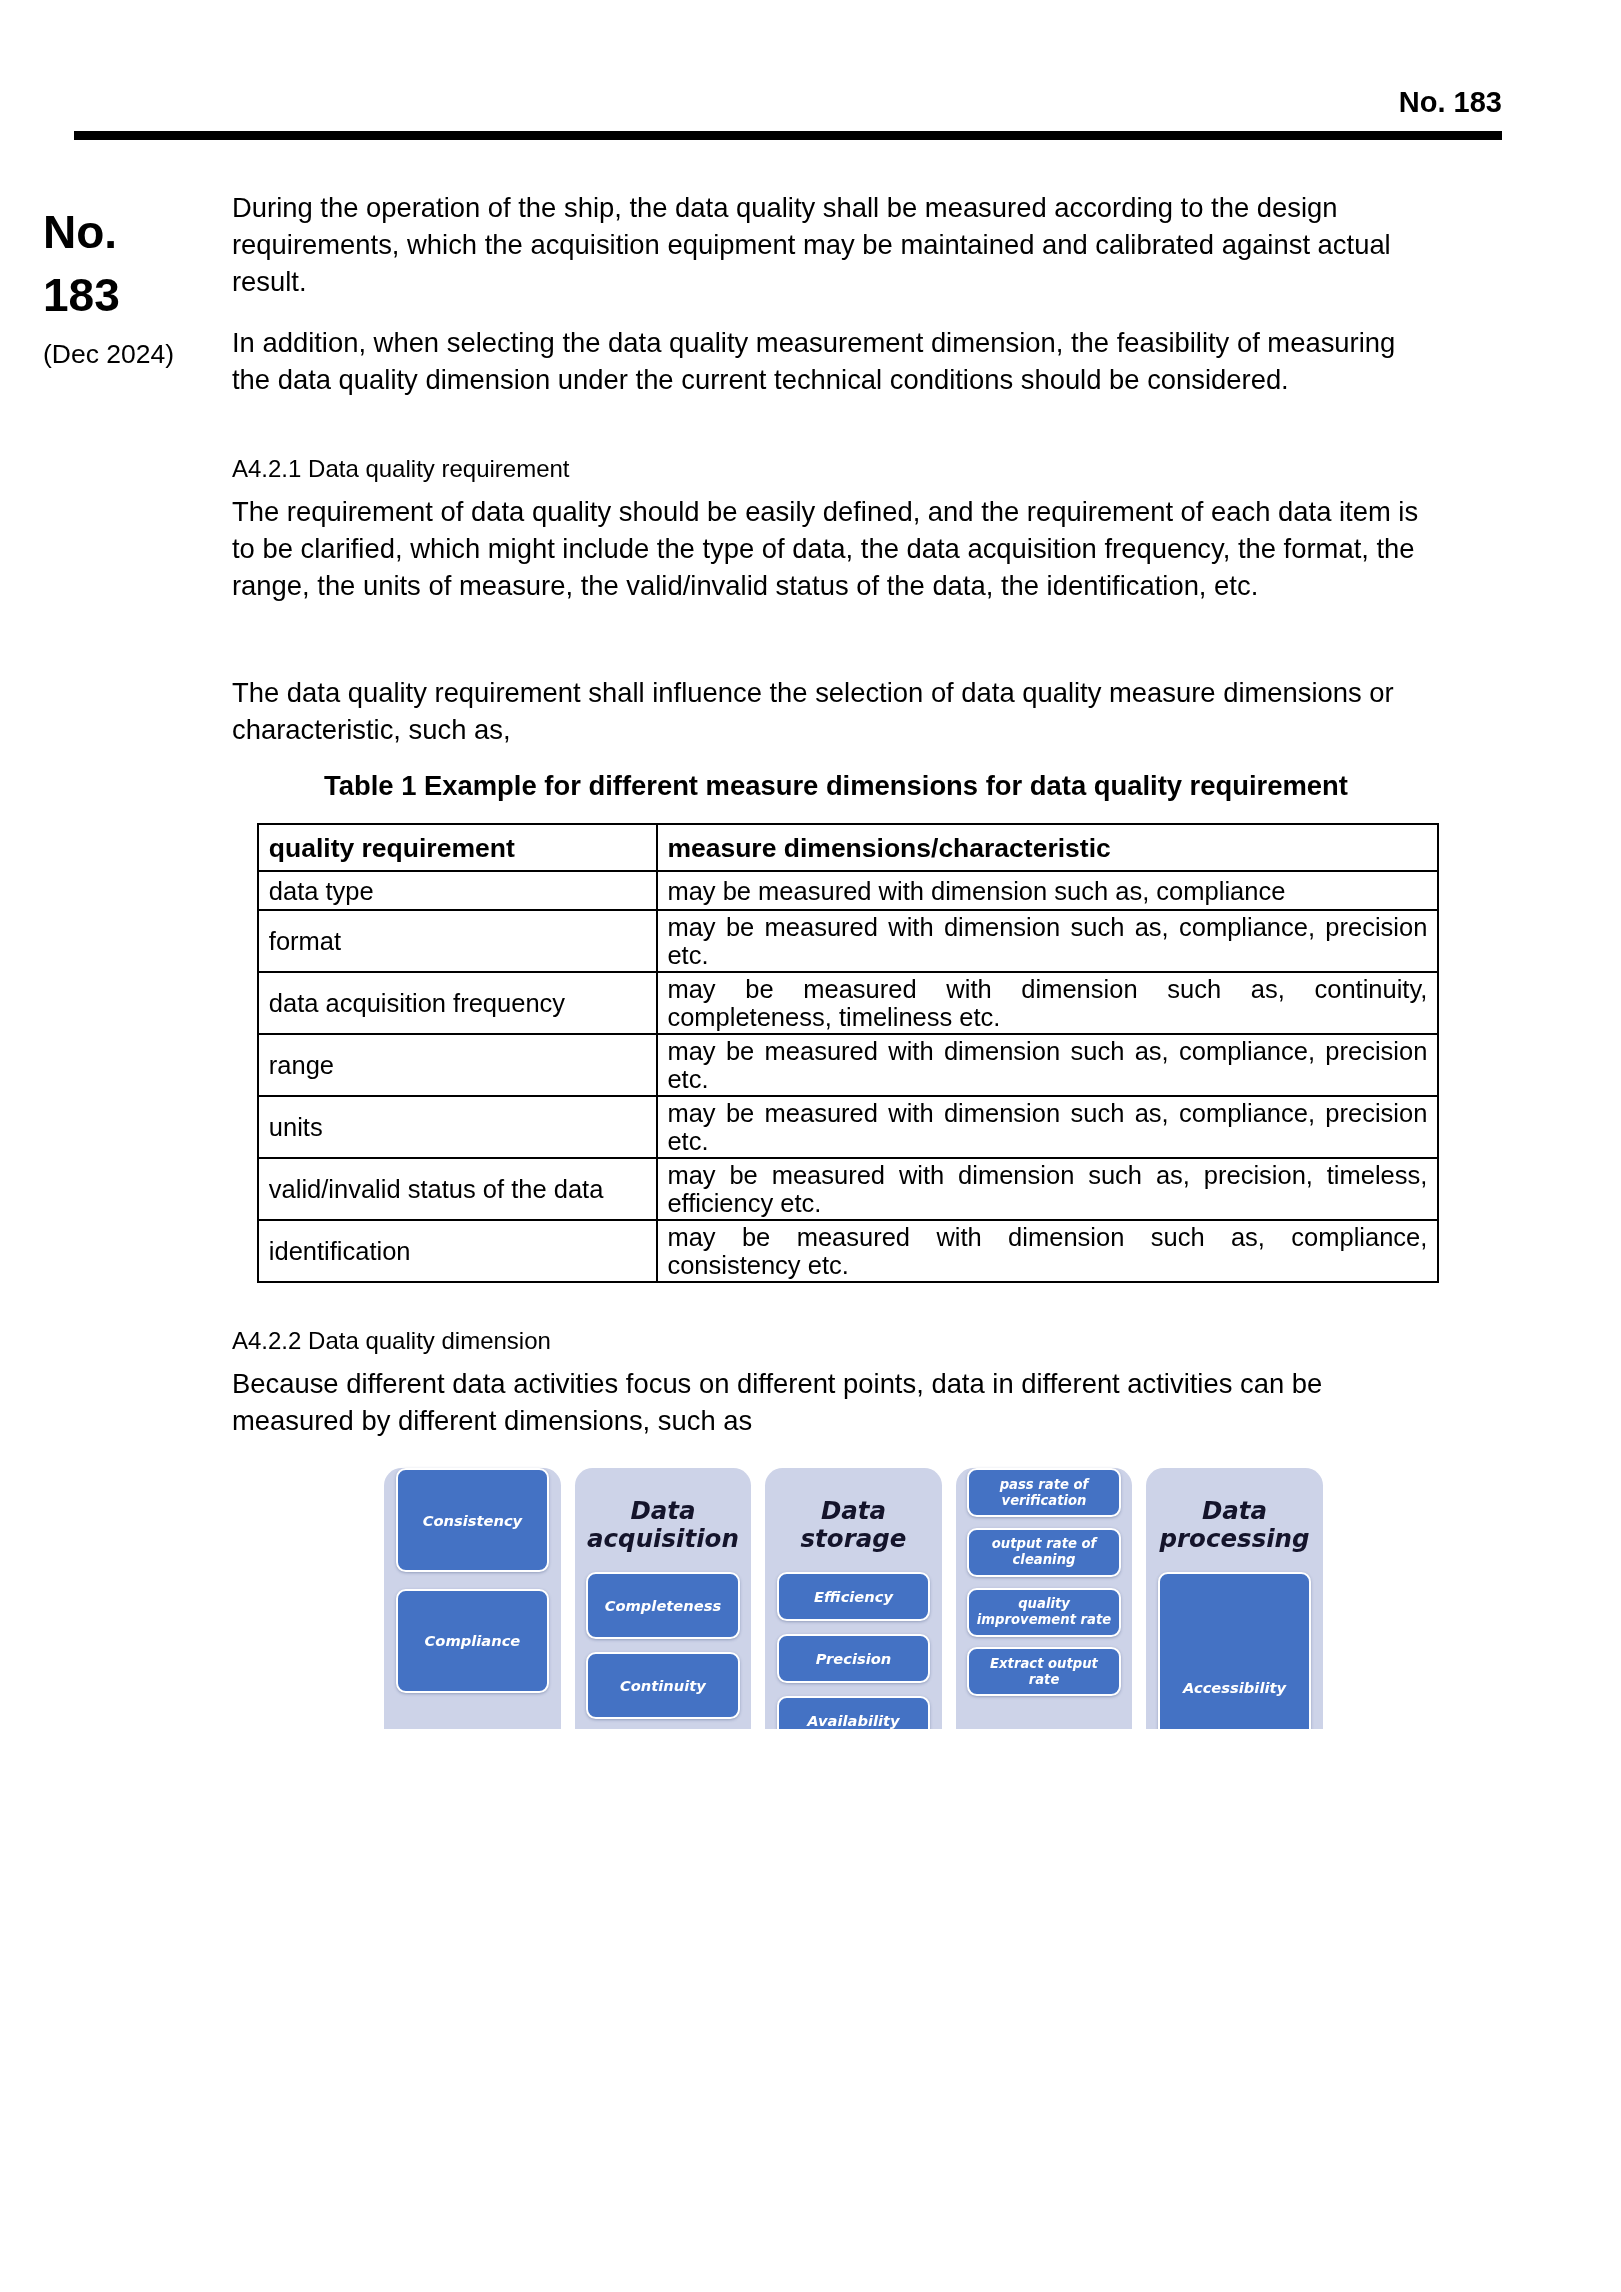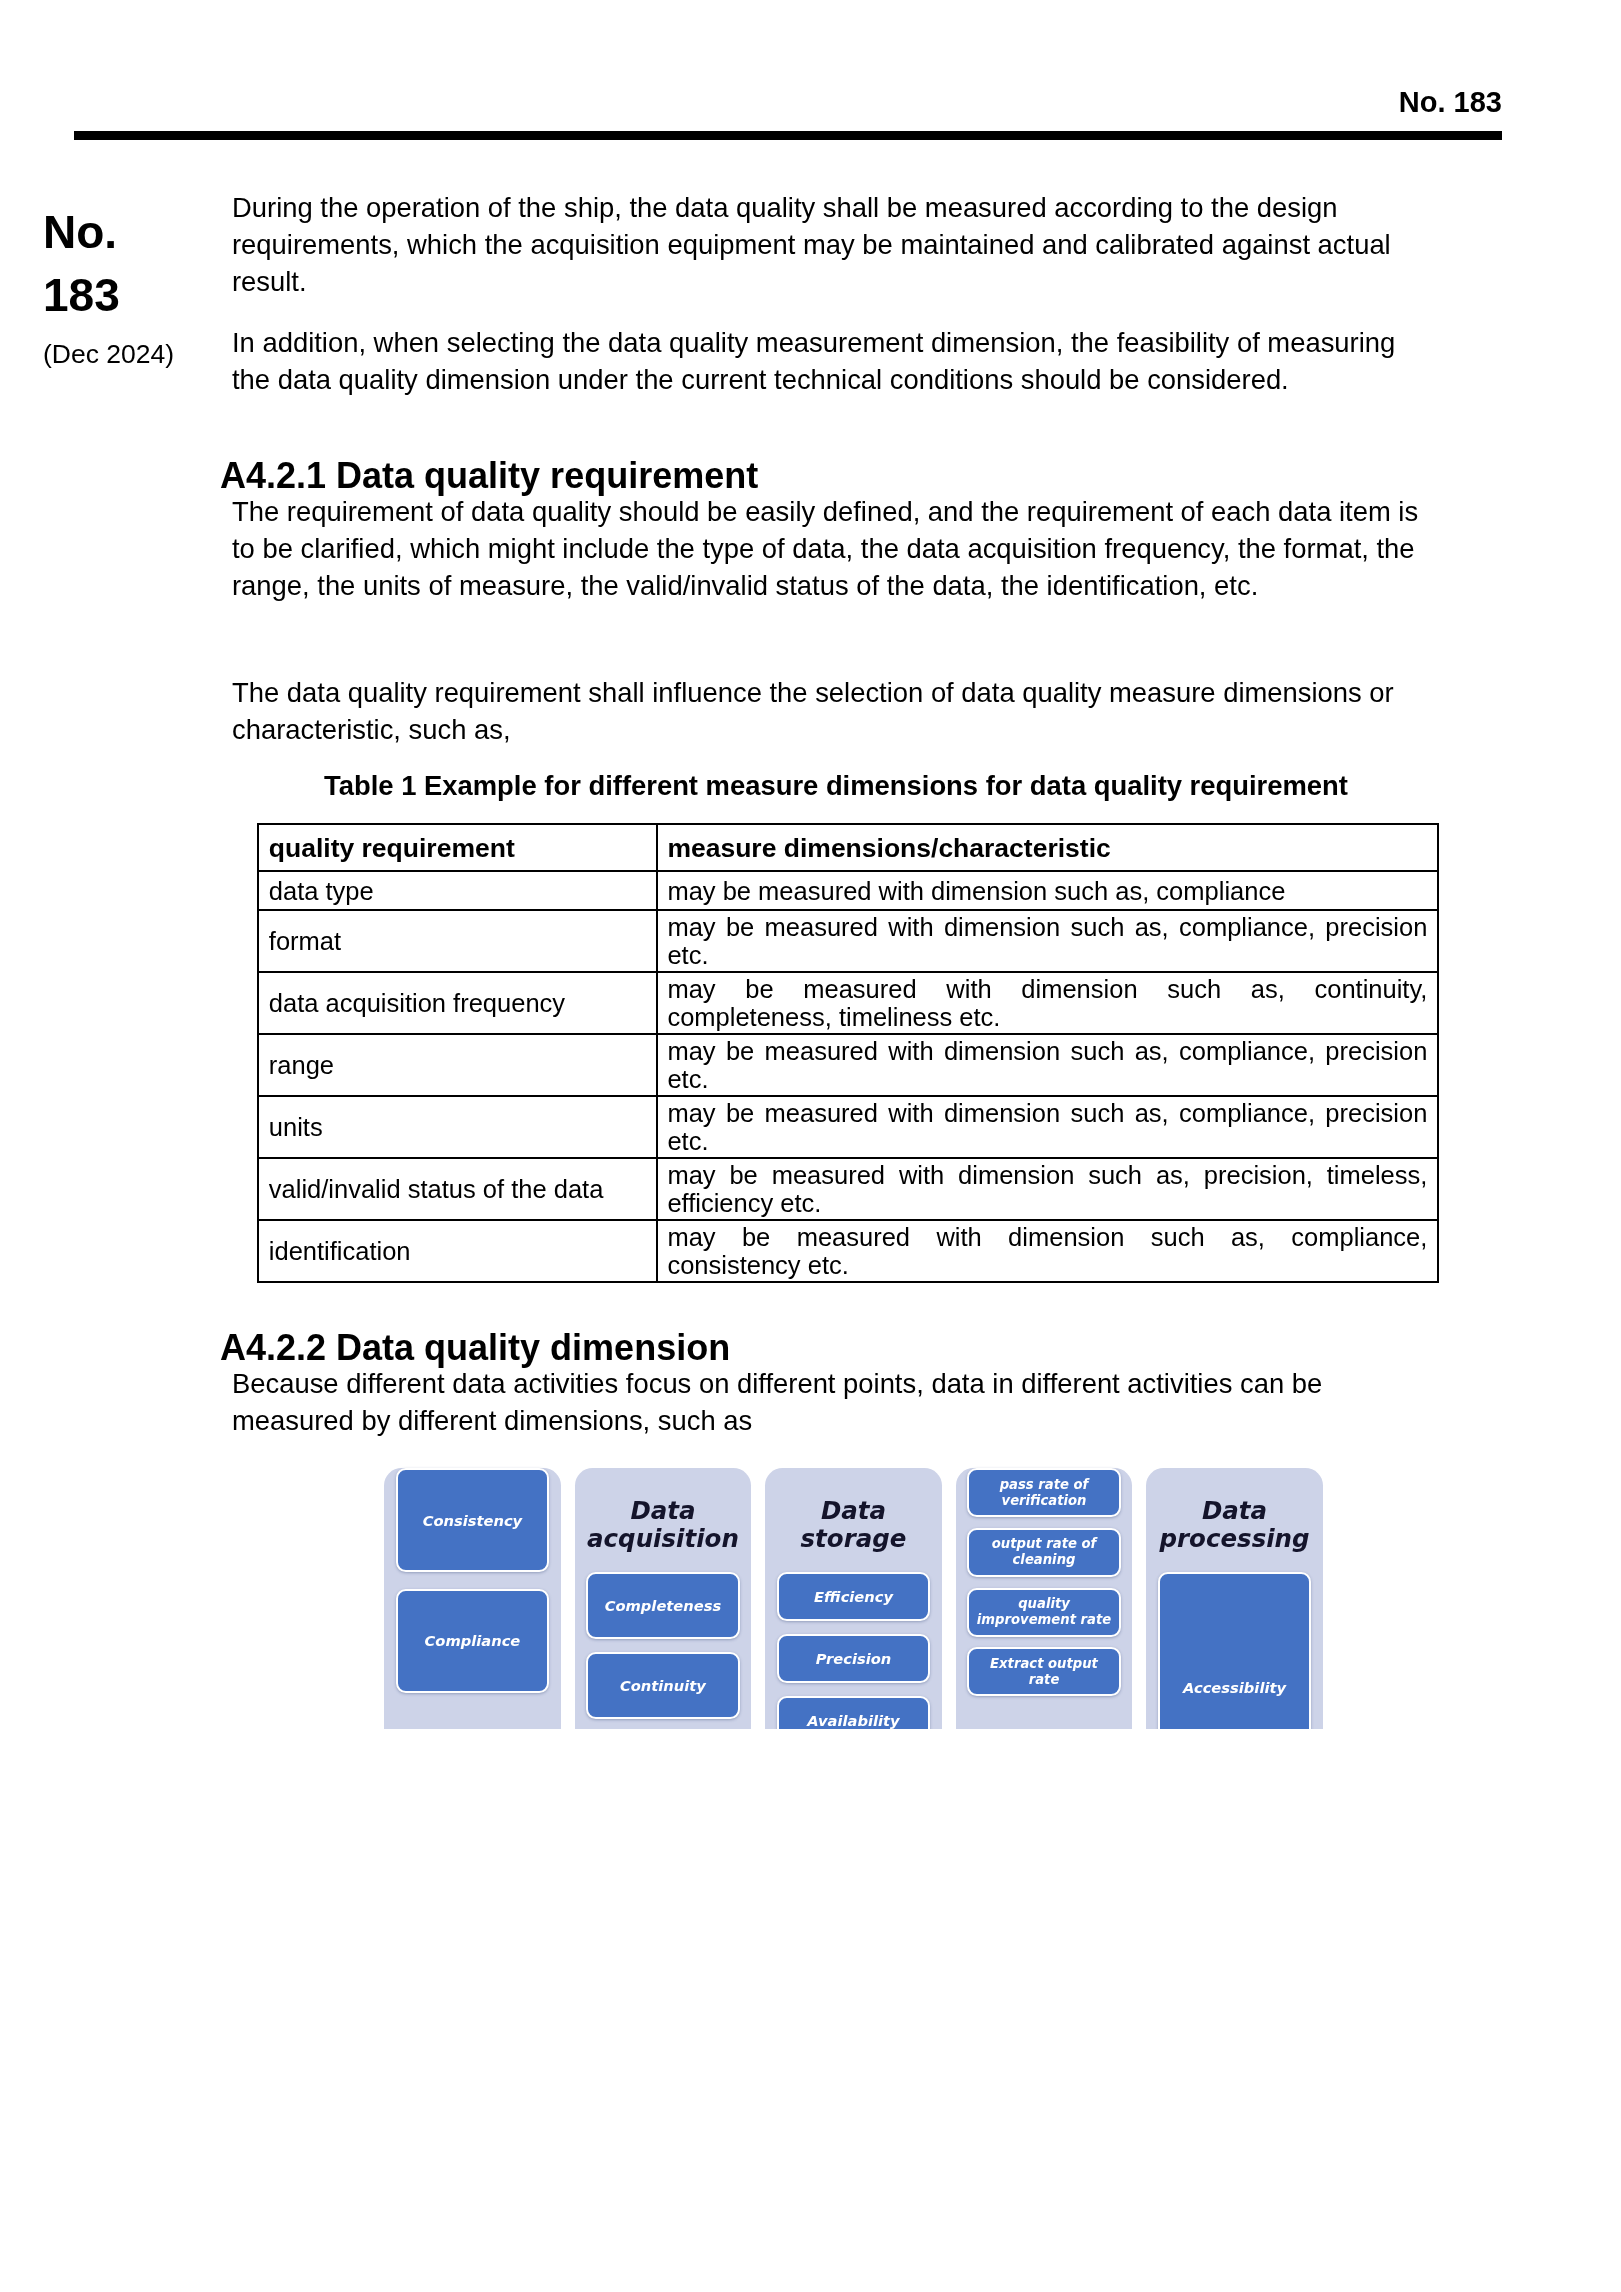--- a/index.html
+++ b/index.html
@@ -11,21 +11,21 @@
            font-size:29px;font-weight:bold;}
   .rule-top{position:absolute;left:74px;top:131px;width:1428px;height:8.8px;background:#000;}
 
   
   .doc-no{position:absolute;left:43px;top:201px;width:167px;}
   .doc-no .no1,.doc-no .no2{font-size:46px;font-weight:bold;line-height:63px;}
   .doc-no .no3{font-size:26.5px;line-height:39px;margin-top:7.8px;}
 
   
   .para{position:absolute;left:232px;width:1208px;font-size:27.4px;line-height:37px;}
-  .h-sec{position:absolute;left:220px;width:1208px;font-size:36px;font-weight:bold;}
+  .h-sec{position:absolute;left:232px;width:1208px;font-size:24px;font-weight:normal;}
 
   
   .t-title{position:absolute;left:232px;top:770px;width:1208px;text-align:center;
            font-size:27.4px;font-weight:bold;}
   table.t1{position:absolute;left:257px;top:823px;width:1137px;border-collapse:collapse;
            table-layout:fixed;font-size:25.5px;}
   table.t1 th,table.t1 td{border:2px solid #000;padding:2px 9.8px;line-height:28px;}
   table.t1 th{border-bottom:2.9px solid #000;text-align:left;font-weight:bold;height:41px;font-size:26.5px;}
   table.t1{border:2.9px solid #000;}
   table.t1 .c1{width:377px;vertical-align:middle;}

